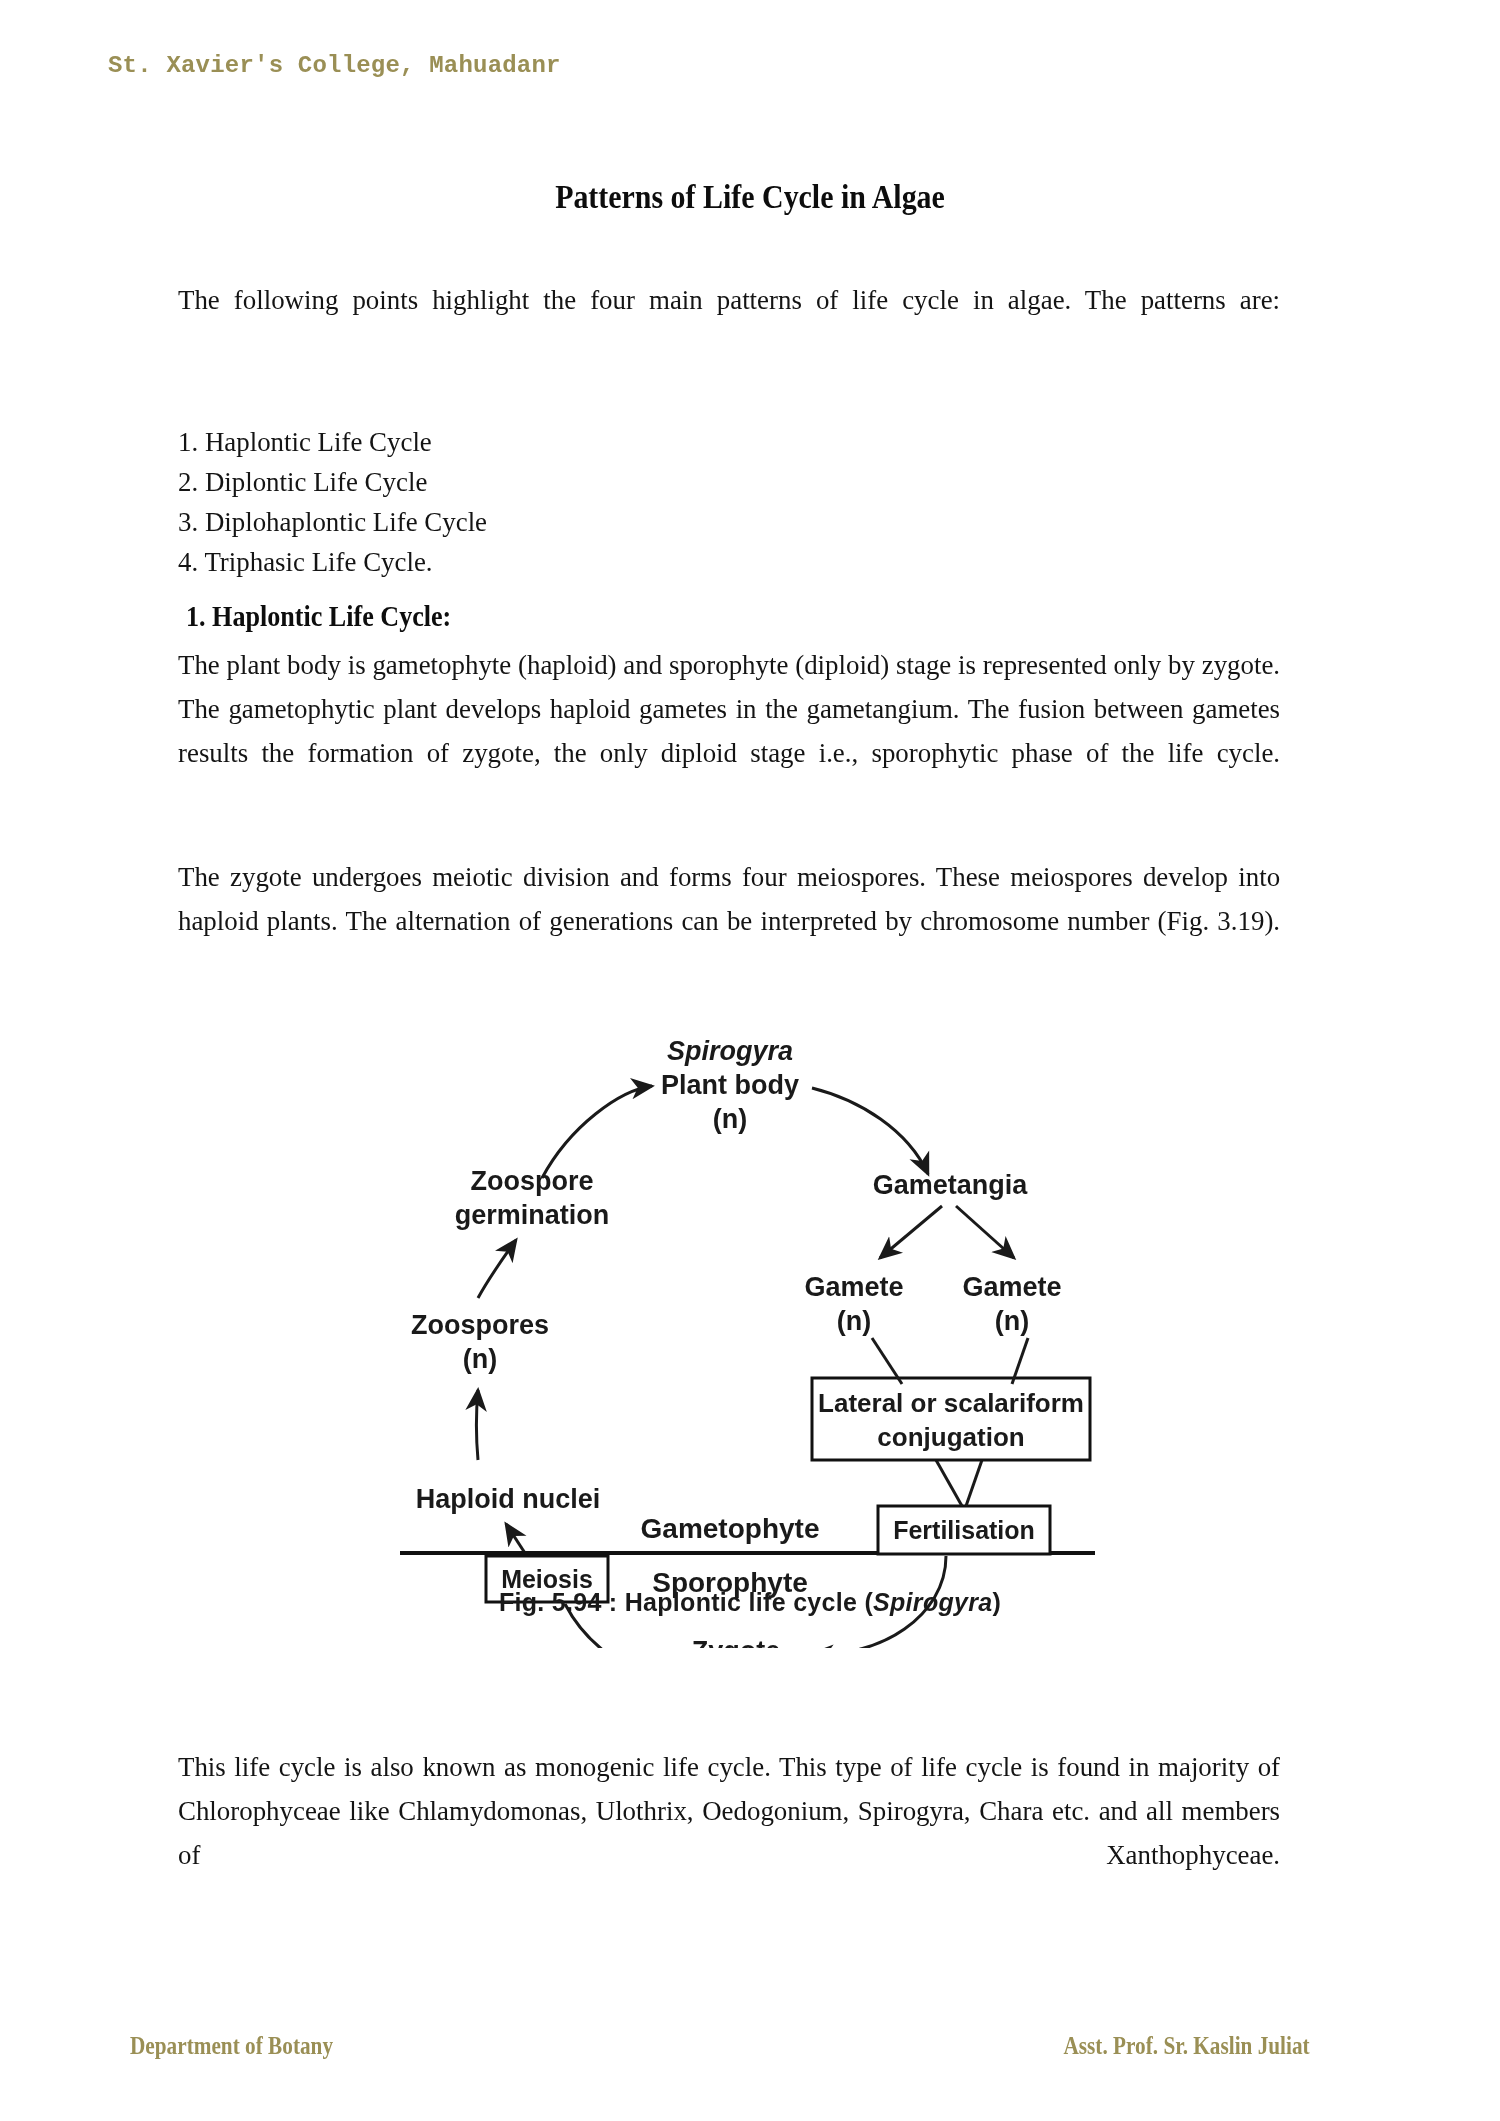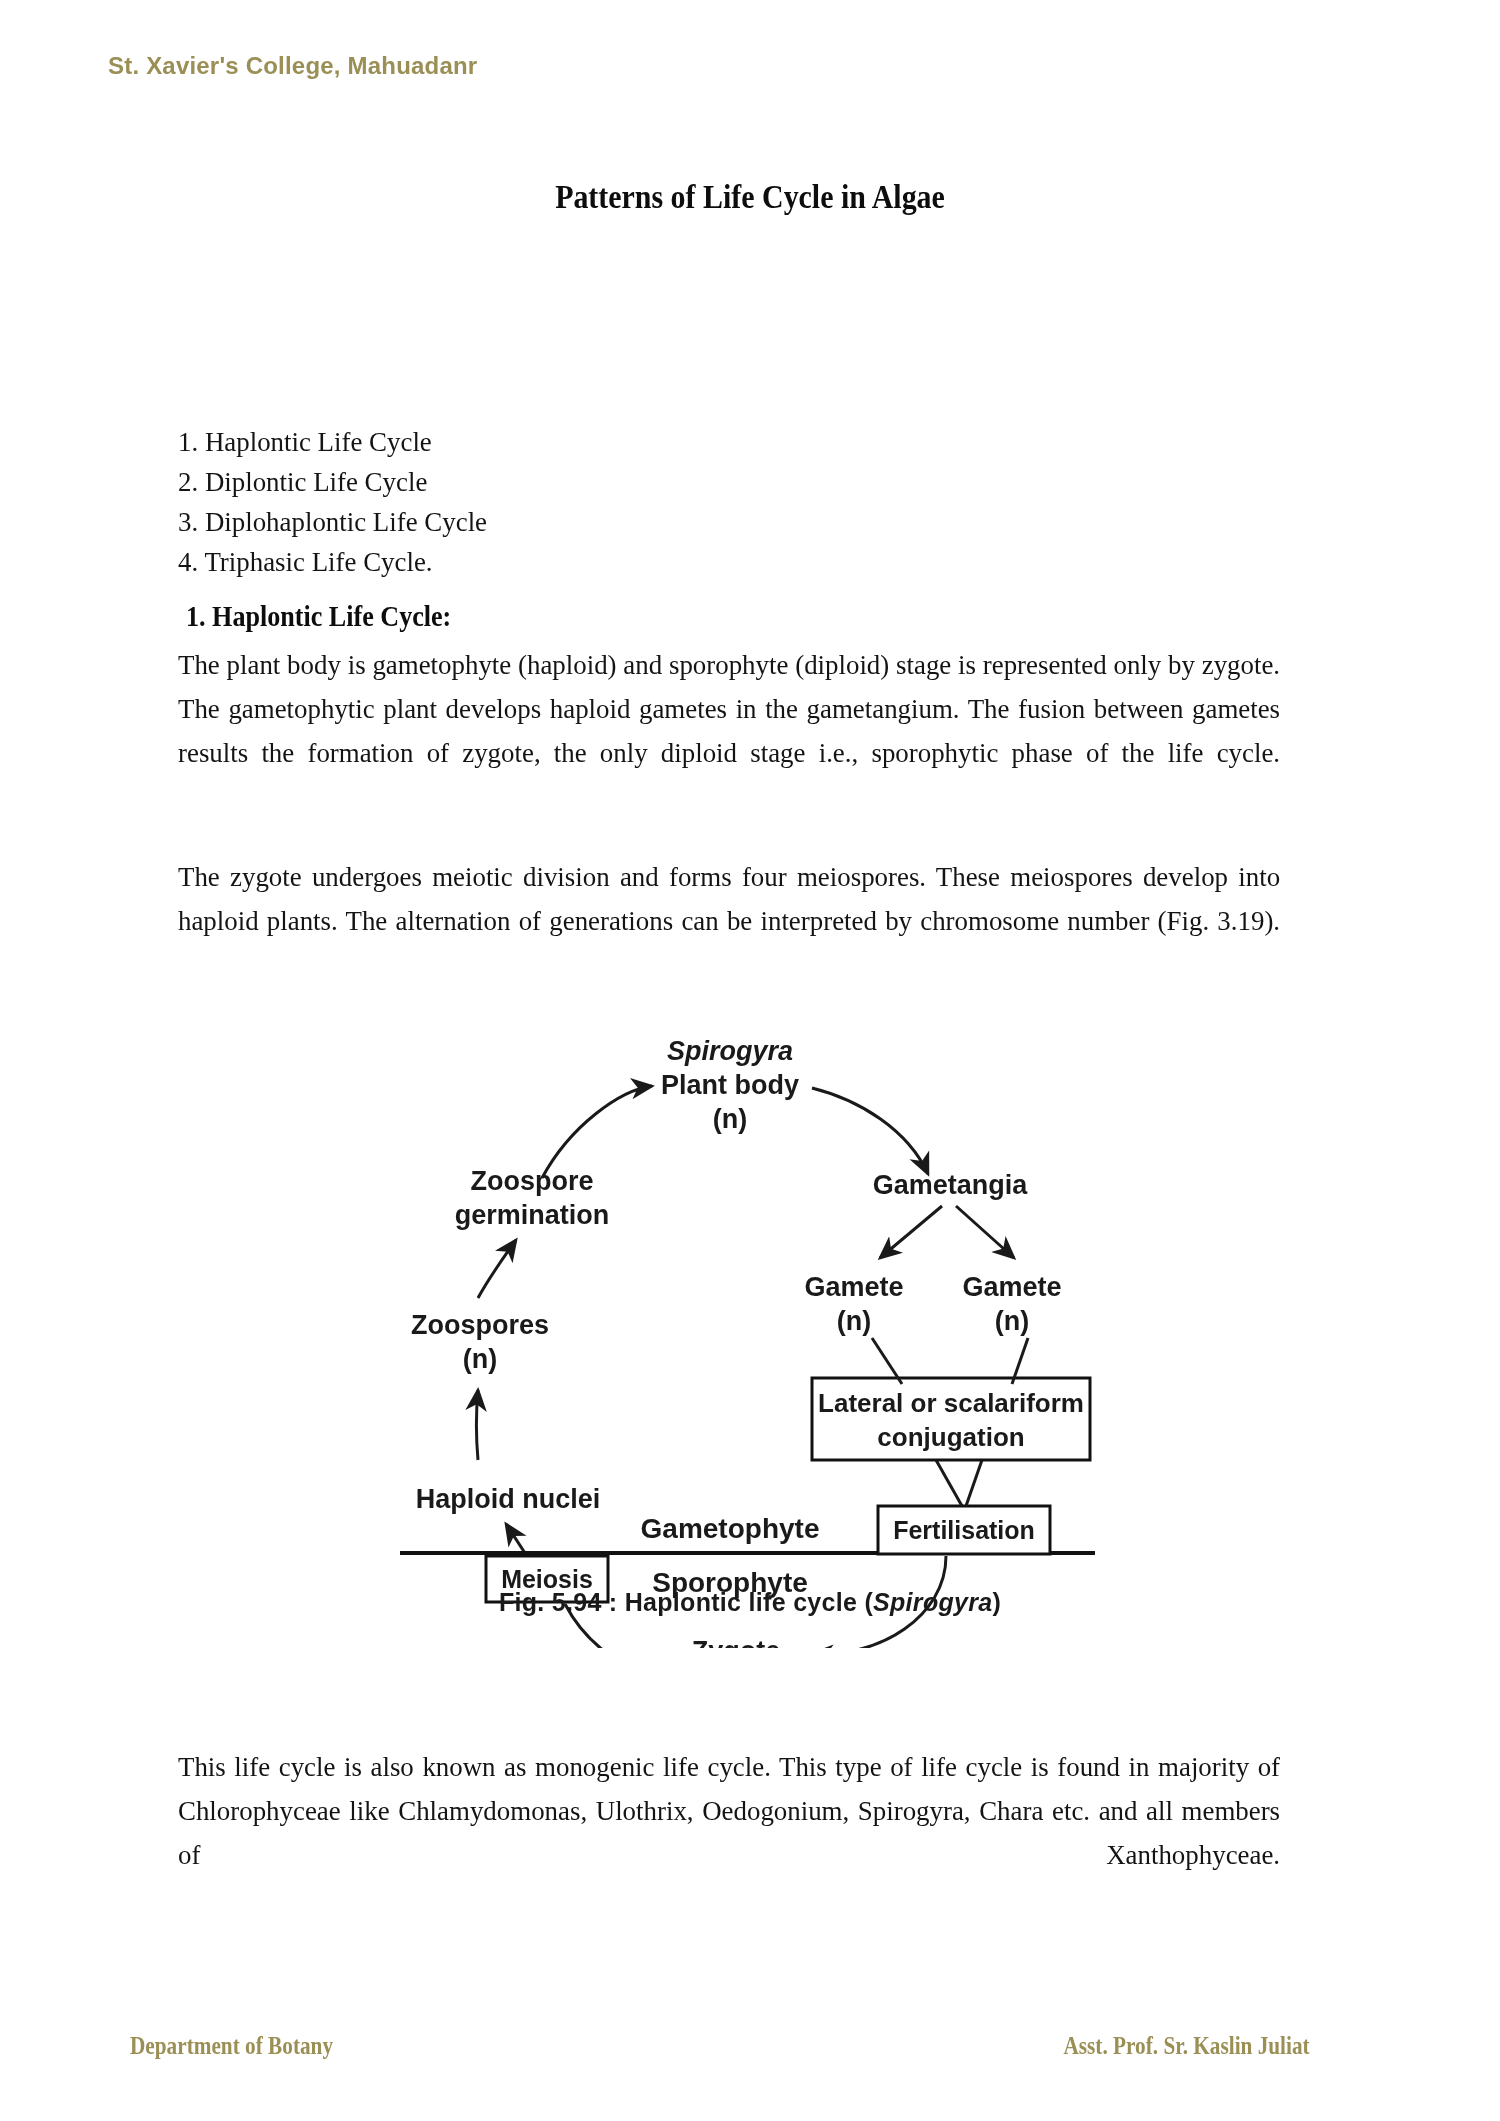--- a/index.html
+++ b/index.html
@@ -16,21 +16,21 @@
     overflow: hidden;
     font-family: "Liberation Serif", "DejaVu Serif", serif;
     color: #111111;
   }
 
   
   .run-header {
     position: absolute;
     left: 108px;
     top: 52px;
-    font-family: Liberation Sans, sans-serif;
+    font-family: Liberation Mono, monospace;
     font-weight: bold;
     font-size: 24px;
     letter-spacing: 0.2px;
     color: #9a8f55;
     white-space: nowrap;
   }
 
   
   .doc-title {
     position: absolute;
@@ -129,20 +129,23 @@
 </style>
 </head>
 <body>
 
 <div class="page">
 
   <div class="run-header">St. Xavier's College, Mahuadanr</div>
 
   <div class="doc-title">Patterns of Life Cycle in Algae</div>
 
+  <div class="col" style="top:278px;">
+    <p class="body">The following points highlight the four main patterns of life cycle in algae. The patterns are:</p>
+  </div>
 
   <div class="col" style="top:398px;margin-top:24px;">
     <div class="list-block">
       <div>1. Haplontic Life Cycle</div>
       <div>2. Diplontic Life Cycle</div>
       <div>3. Diplohaplontic Life Cycle</div>
       <div>4. Triphasic Life Cycle.</div>
     </div>
   </div>
 

